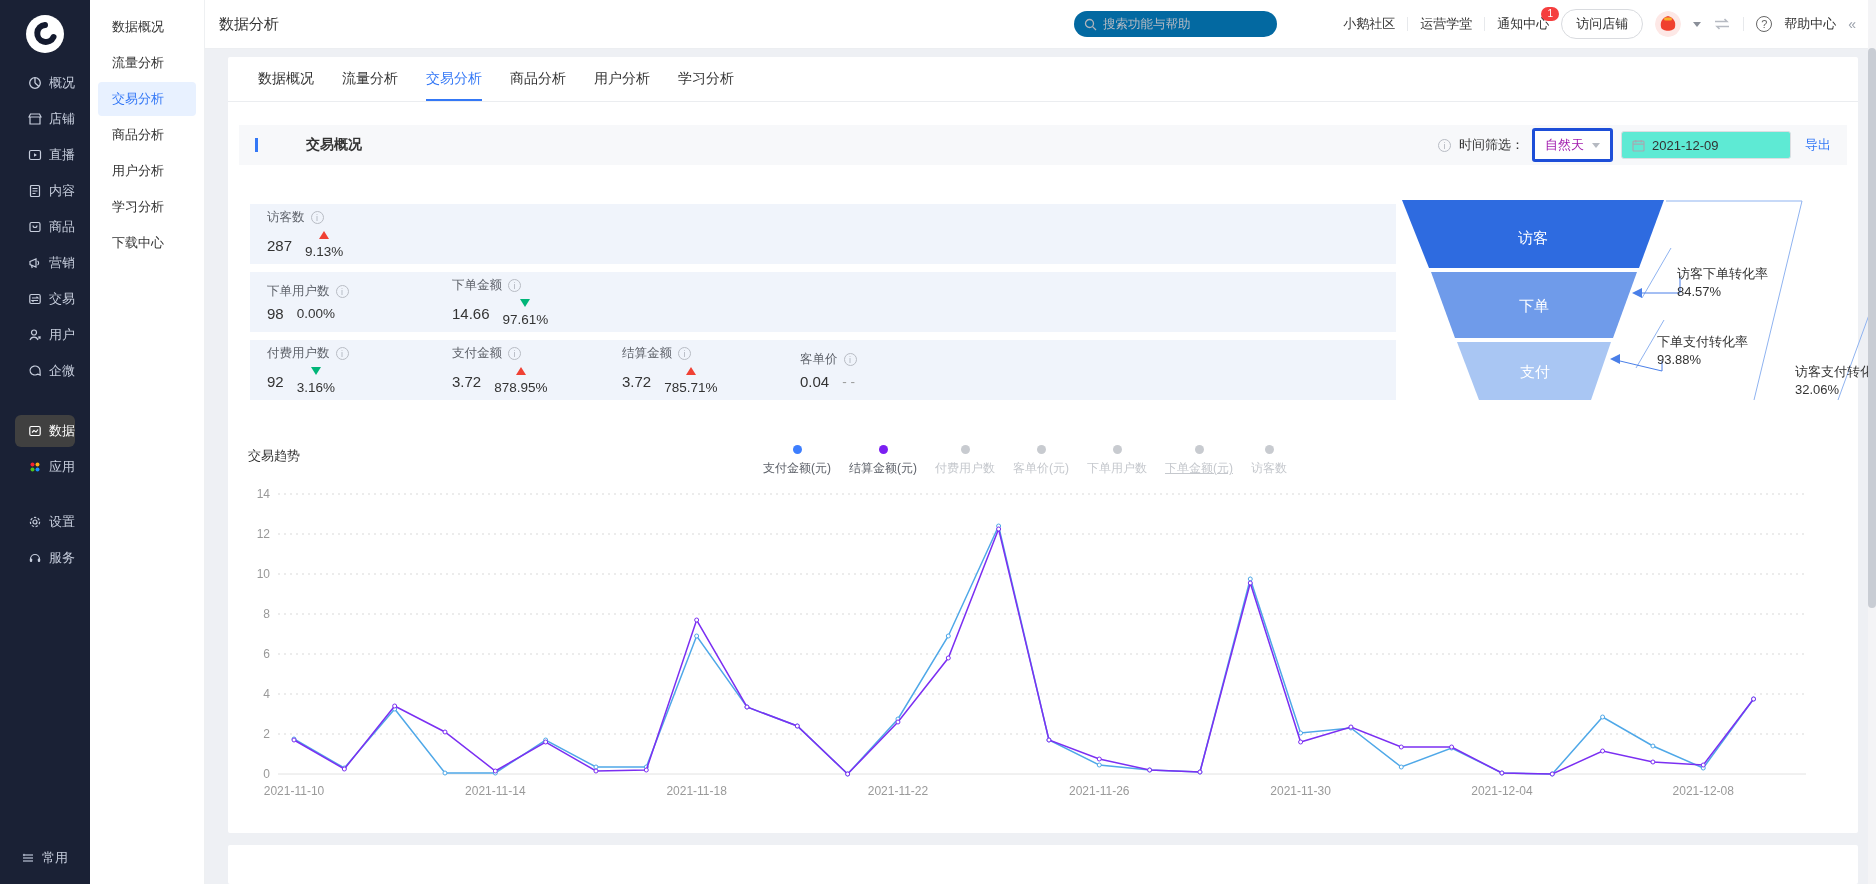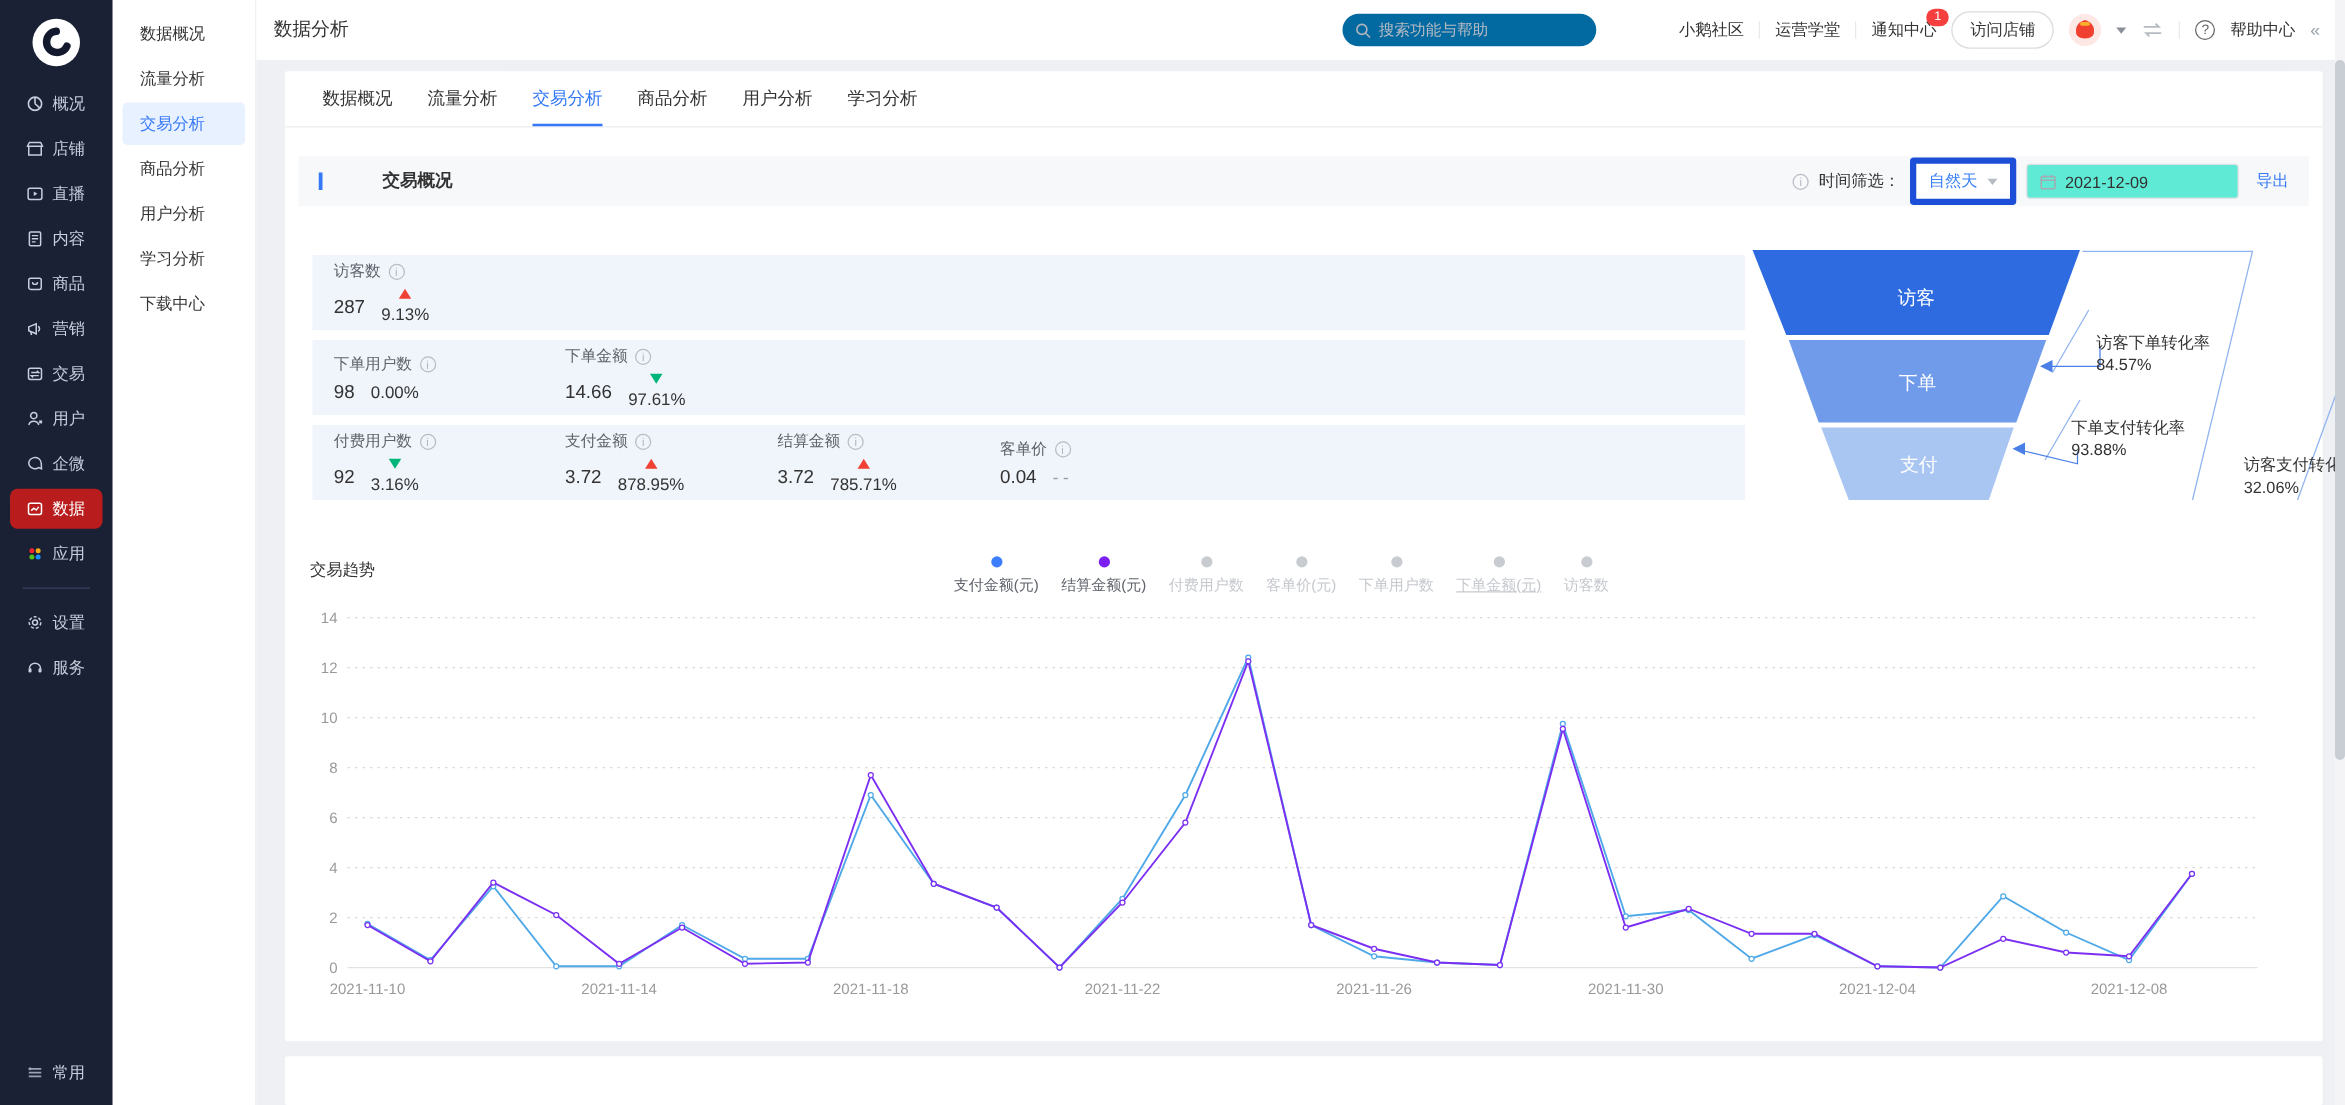--- a/index.html
+++ b/index.html
@@ -1,22 +1,22 @@
 <!DOCTYPE html>
 <html><head>
 <meta charset="utf-8">
 <style>
   html,body{margin:0;padding:0;}
   body{width:1876px;height:884px;background:#eef0f4;font-family:"Liberation Sans","DejaVu Sans",sans-serif;overflow:hidden;position:relative;color:#333;}
   
   .rail{position:absolute;left:0;top:0;width:90px;height:884px;background:#1a2135;z-index:5;}
   .logo{position:absolute;left:25px;top:14px;width:40px;height:40px;}
-  .rail-nav{position:absolute;left:8px;top:67px;width:74px;display:flex;flex-direction:column;gap:4px;}
+  .rail-nav{position:absolute;left:8px;top:67px;width:74px;display:flex;flex-direction:column;gap:4px;align-items:center;}
   .rail-item{height:32px;display:flex;align-items:center;gap:7px;padding-left:13px;box-sizing:border-box;color:#c7cedd;font-size:13px;border-radius:6px;cursor:pointer;}
-  .rail-item.active{background:#b91c1c;color:#fff;}
+  .rail-item.active{background:#404040;color:#fff;margin-top:24px;}
   .rail-divider{height:1px;background:#39415c;margin:7px 10px;}
   .rail-footer{position:absolute;left:8px;bottom:10px;width:74px;}
   .ricon{width:14px;height:14px;flex:0 0 14px;}
   
   .submenu{position:absolute;left:90px;top:0;width:114px;height:884px;background:#fff;border-right:1px solid #eef0f2;z-index:4;}
   .sub-list{padding-top:9px;display:flex;flex-direction:column;}
   .sub-item{height:34px;margin:1px 8px;display:flex;align-items:center;padding-left:14px;font-size:13px;color:#333;border-radius:4px;cursor:pointer;}
   .sub-item.active{background:#e8f1ff;color:#3478f6;}
   
   .topbar{position:absolute;left:204px;right:0;top:0;height:48px;background:#fff;border-bottom:1px solid #eceef1;z-index:3;}
@@ -35,21 +35,21 @@
   
   .card{position:absolute;left:228px;top:57px;width:1630px;height:776px;background:#fff;border-radius:2px;z-index:2;}
   .tabs{height:44px;border-bottom:1px solid #ebedf0;display:flex;padding-left:30px;gap:28px;}
   .tab{line-height:42px;font-size:14px;color:#333;cursor:pointer;border-bottom:2px solid transparent;}
   .tab.active{color:#3478f6;border-bottom-color:#3478f6;}
   .section-head{position:absolute;left:11px;top:68px;width:1608px;height:40px;background:#f7f8fa;display:flex;align-items:center;box-sizing:border-box;padding:0 16px;gap:40px;}
   .accent{width:3px;height:14px;background:#3478f6;margin-right:8px;}
   .section-title{font-size:14px;font-weight:bold;color:#333;}
   .filters{margin-left:auto;display:flex;align-items:center;gap:8px;}
   .filter-label{font-size:13px;color:#333;}
-  .selectbox{height:28px;background:#fff;border:5px solid #1d4ed8;border-radius:3px;display:flex;align-items:center;gap:8px;padding:0 10px;font-size:13px;color:#3b82f6;cursor:pointer;}
+  .selectbox{height:28px;background:#fff;border:3px solid #1d4ed8;border-radius:3px;display:flex;align-items:center;gap:8px;padding:0 10px;font-size:13px;color:#a21caf;cursor:pointer;}
   .datebox{height:28px;width:170px;background:#5eead4;border:1px solid #dcdee2;border-radius:3px;display:flex;align-items:center;gap:7px;padding:0 10px;font-size:13px;color:#333;cursor:pointer;box-sizing:border-box;}
   .export{font-size:13px;color:#3478f6;cursor:pointer;margin-left:6px;}
   .info-i{width:13px;height:13px;border:1px solid #b8bcc4;border-radius:50%;color:#b0b4bc;font-size:9px;line-height:12px;text-align:center;box-sizing:border-box;display:inline-block;font-style:normal;}
   
   .mrow{position:absolute;left:22px;width:1146px;height:60px;background:#f0f4fb;display:flex;box-sizing:border-box;padding-left:17px;}
   .mcell{display:flex;flex-direction:column;justify-content:center;gap:5px;}
   .mlabel-line{display:flex;align-items:center;gap:6px;font-size:12.5px;color:#5f636b;}
   .mvalue-line{display:flex;align-items:center;gap:13px;font-size:15px;color:#333;}
   .mchange{display:flex;align-items:center;gap:5px;font-size:13.5px;color:#333;flex-direction:column;}
   .mchange.muted{color:#999;}

